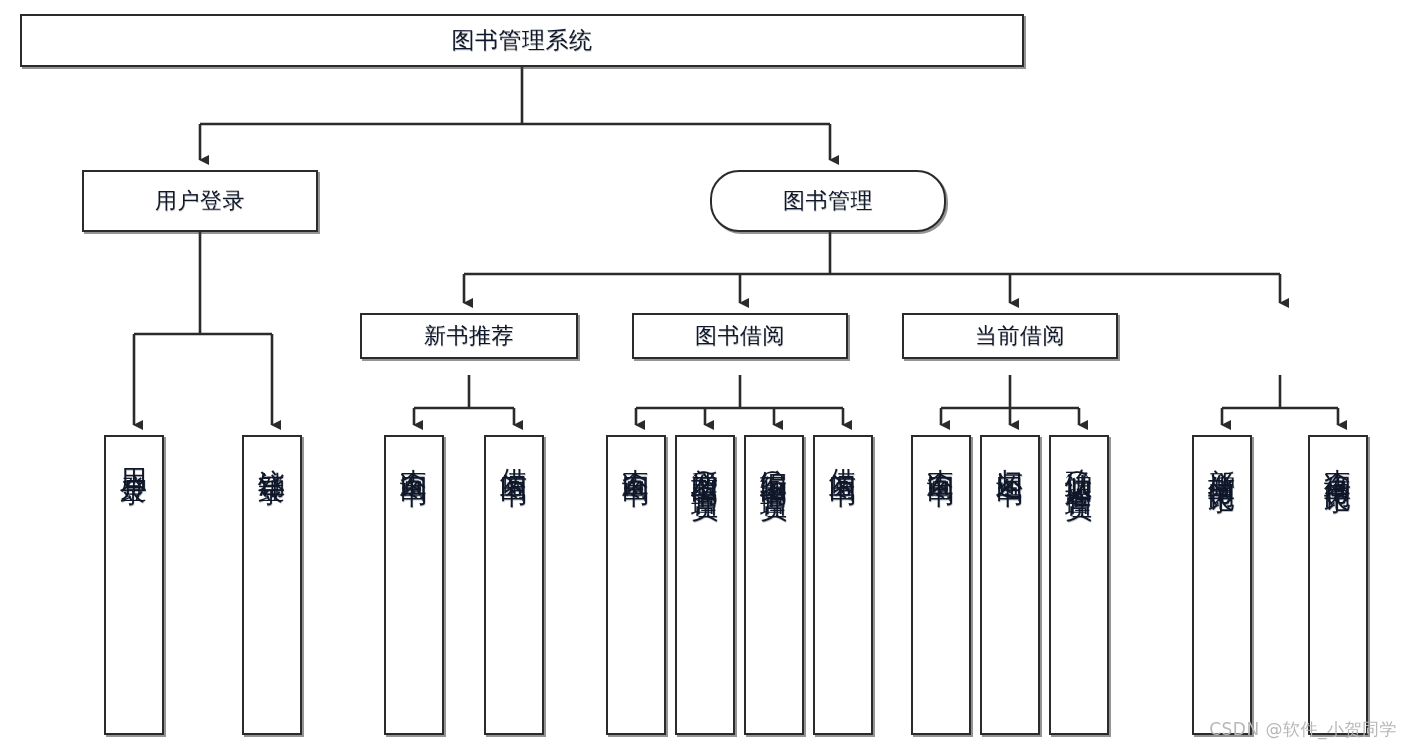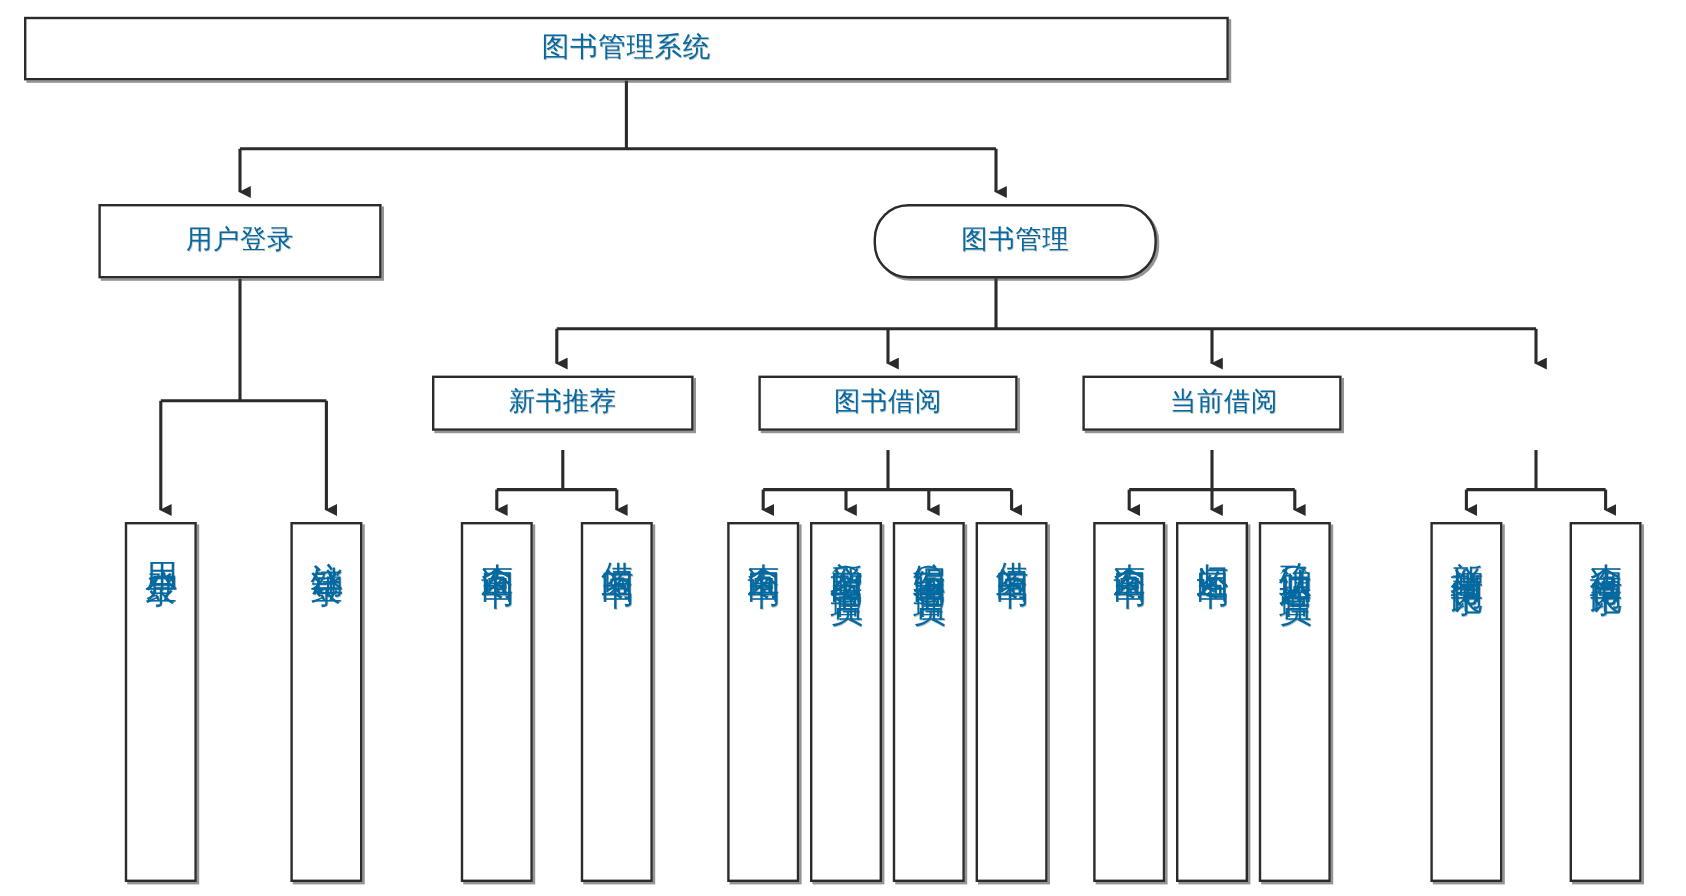--- a/index.html
+++ b/index.html
@@ -30,21 +30,21 @@
     display:flex;
     align-items:center;
     justify-content:center;
     color:#1b1b1b;
   }
   .node .lbl{
     display:block;
     text-align:center;
     line-height:1.16;
     letter-spacing:0.5px;
-    color:#0369a1;
+    color:#0f172a;
     text-shadow:0.6px 0.6px 0 rgba(150,150,150,0.55);
   }
   
   .node.root{ left:20px; top:14px; width:1004px; height:53px; }
   .node.root .lbl{ font-size:23px; }
   
   .node.l2{ height:62px; }
   .node.l2 .lbl{ font-size:22px; }
   
   .node.l3{ height:46px; }
@@ -131,21 +131,21 @@
     </g>
   </svg>
 
   <div class="node root">
     <span class="lbl">图书管理系统</span>
   </div>
 
   <div class="node l2" style="left:82px;top:170px;width:236px;">
     <span class="lbl">用户登录</span>
   </div>
-  <div class="node l2" style="left:728px;top:170px;width:236px;border-radius:29px;">
+  <div class="node l2" style="left:710px;top:170px;width:236px;border-radius:29px;">
     <span class="lbl">图书管理</span>
   </div>
 
   <div class="node l3" style="left:360px;top:313px;width:218px;">
     <span class="lbl">新书推荐</span>
   </div>
   <div class="node l3" style="left:632px;top:313px;width:216px;">
     <span class="lbl">图书借阅</span>
   </div>
   <div class="node l3" style="left:902px;top:313px;width:216px;padding-left:20px;">
@@ -189,14 +189,15 @@
     <span class="lbl">确认归还（管理员）</span>
   </div>
 
   <div class="node leaf" style="left:1192px;width:60px;">
     <span class="lbl">新增借阅记录</span>
   </div>
   <div class="node leaf" style="left:1308px;width:60px;">
     <span class="lbl">查询借阅记录</span>
   </div>
 
+  <div class="watermark">CSDN @软件_小贺同学</div>
 
 </div>
 
 </body></html>

